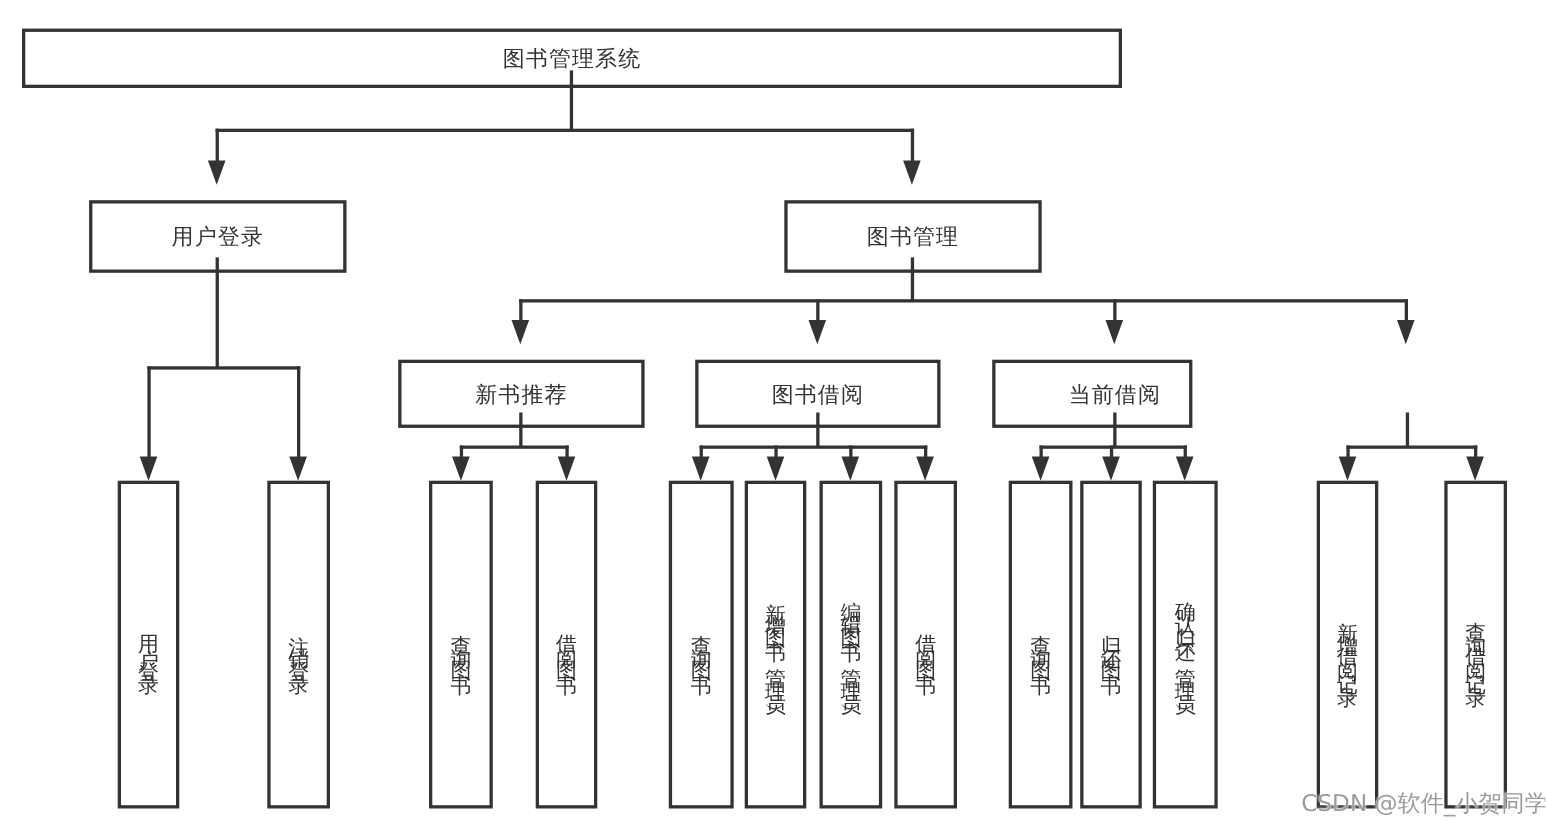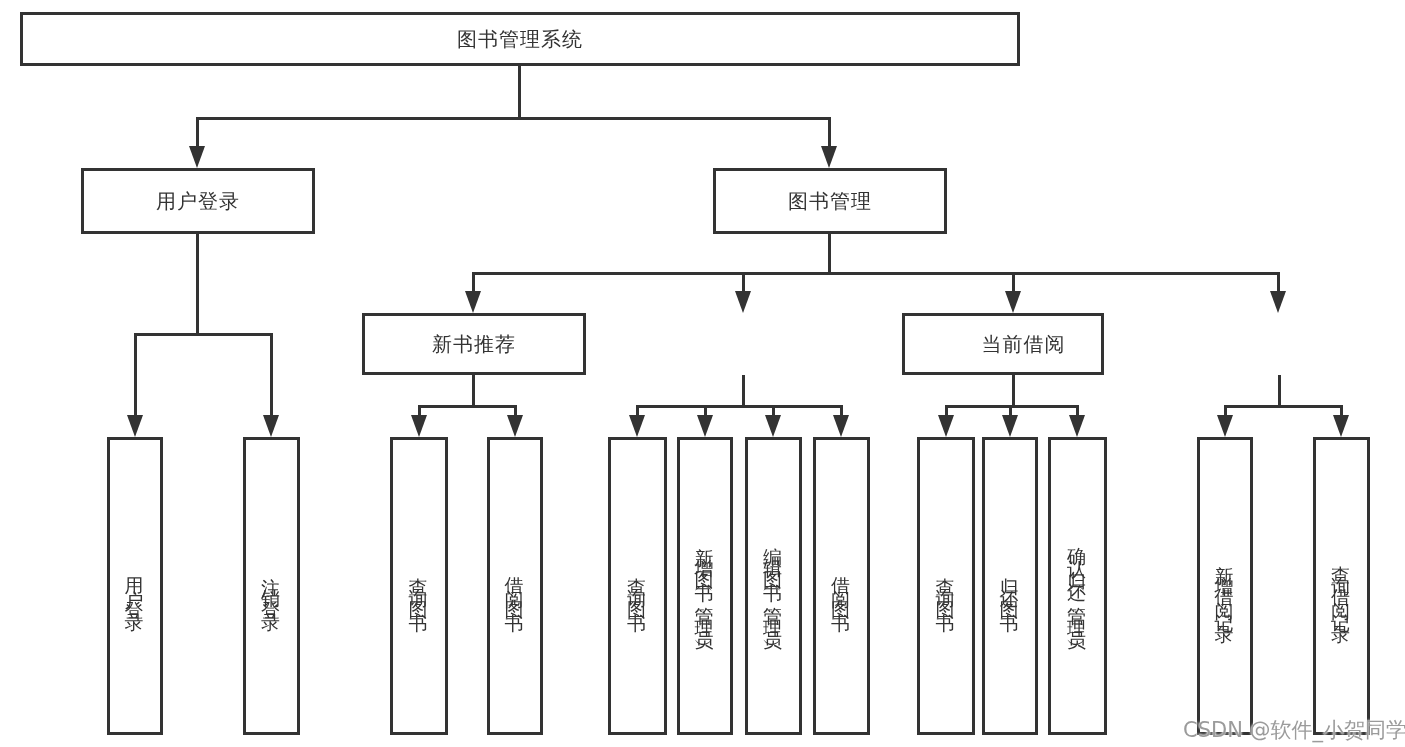--- a/index.html
+++ b/index.html
@@ -18,20 +18,21 @@
     overflow:hidden;
   }
   .node{
     position:absolute;
     box-sizing:border-box;
     border:3px solid var(--line);
     background:#fff;
     display:flex;align-items:center;justify-content:center;
     font-size:20px;letter-spacing:1px;
     color:var(--text);
+    margin-top:14px;
   }
   .vnode{
     position:absolute;
     box-sizing:border-box;
     border:3px solid var(--line);
     background:#fff;
     display:flex;align-items:center;justify-content:center;
   }
   .vnode span{
     writing-mode:vertical-rl;
@@ -65,22 +66,23 @@
 <div id="canvas">
 
   <div class="node" style="left:20px;top:12px;width:1000px;height:54px;">图书管理系统</div>
 
   <div class="node" style="left:81px;top:168px;width:234px;height:66px;">用户登录</div>
 
   <div class="node" style="left:362px;top:313px;width:224px;height:62px;">新书推荐</div>
 
   <div class="node" style="left:713px;top:168px;width:234px;height:66px;">图书管理</div>
 
+  <div class="node" style="left:632px;top:313px;width:223px;height:62px;">图书借阅</div>
 
-  <div class="node" style="left:902px;top:313px;width:202px;height:62px;padding-left:41px;">当前借阅</div>
+  <div class="node" style="left:902px;top:313px;width:182px;height:62px;padding-left:41px;">当前借阅</div>
 
 
   <div class="vnode" style="left:107px;top:437px;width:56px;height:298px;">
     <span>用户登录</span>
     </div>
 
   <div class="vnode" style="left:243px;top:437px;width:57px;height:298px;">
     <span>注销登录</span>
     </div>
 

